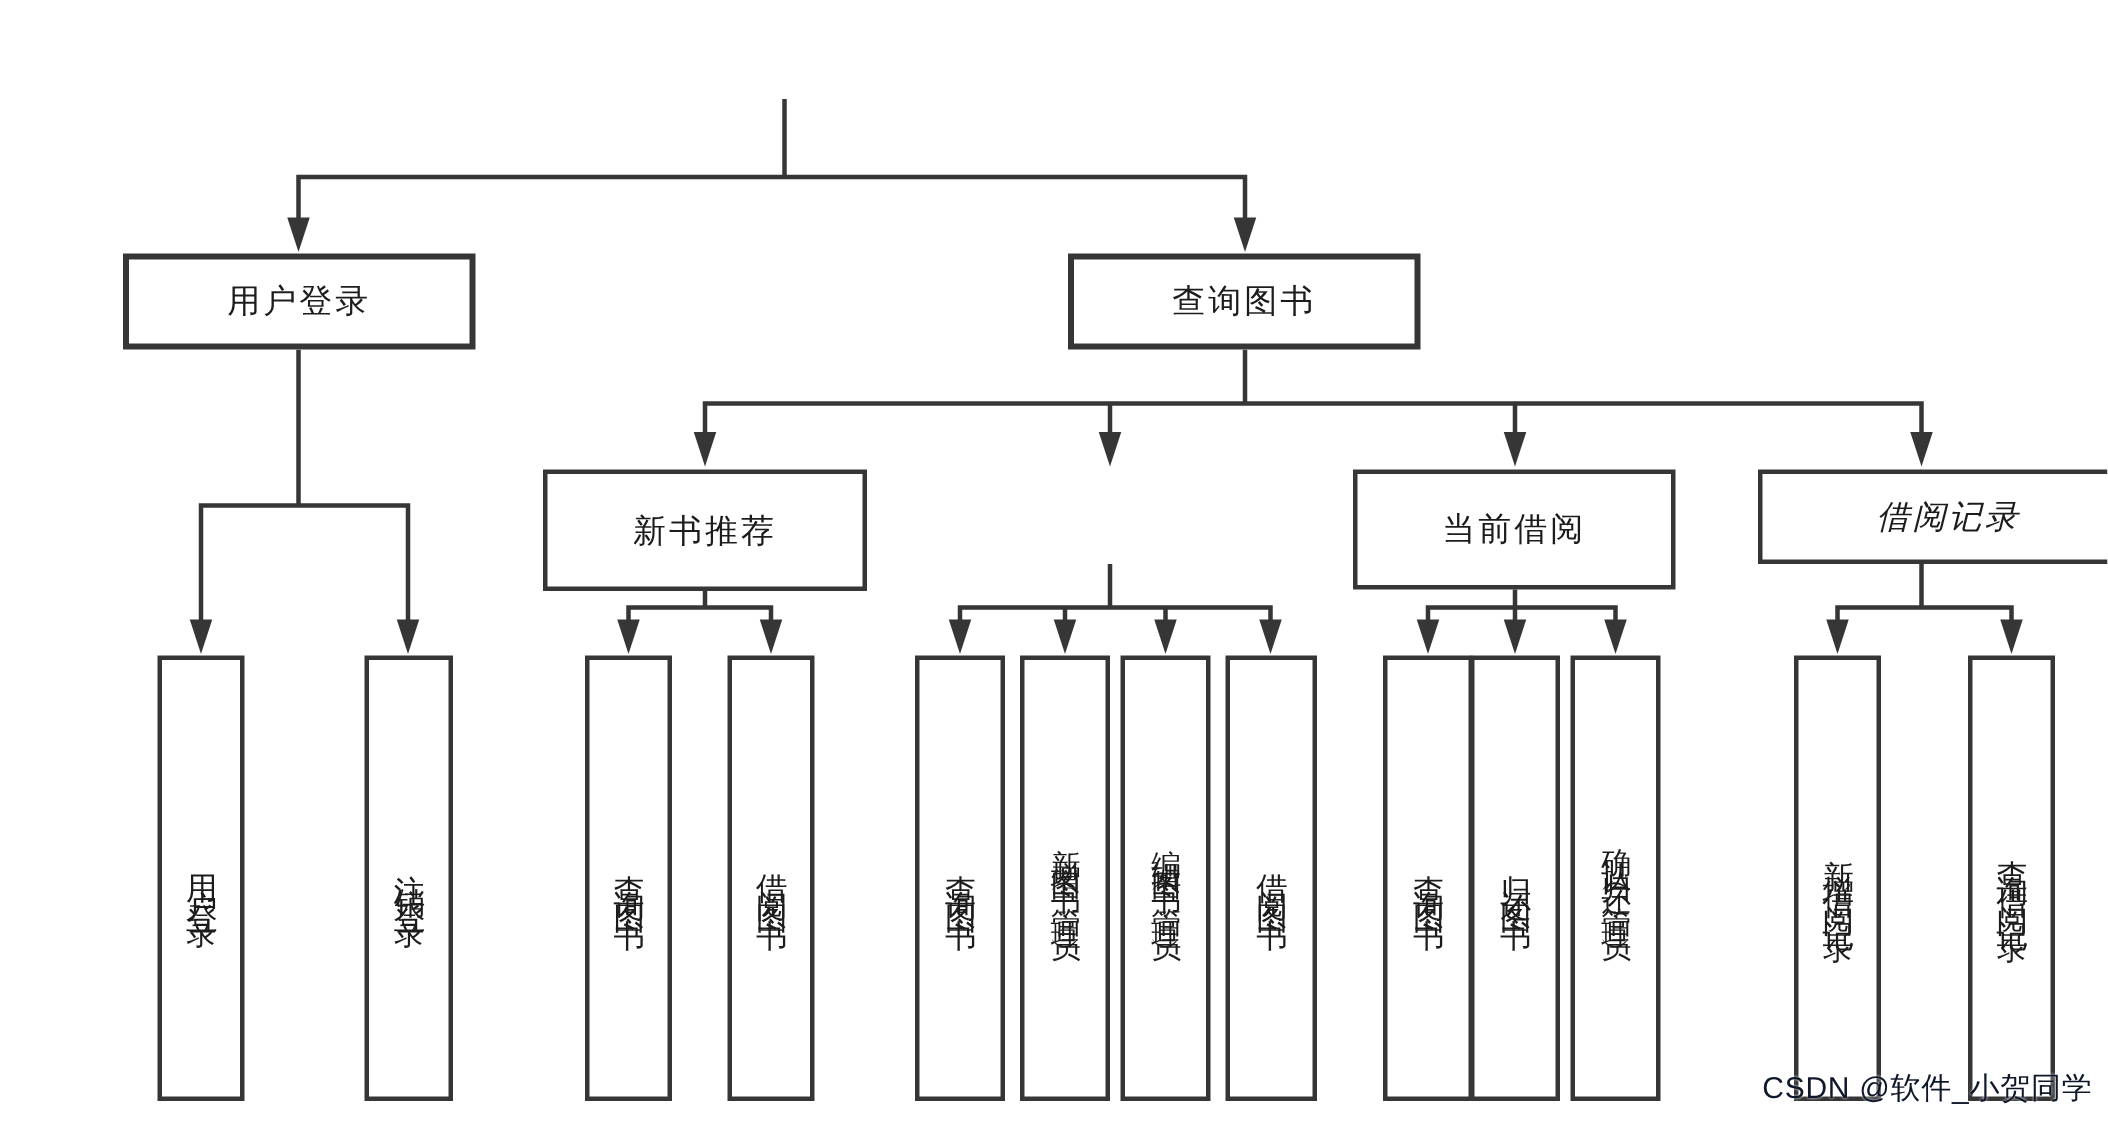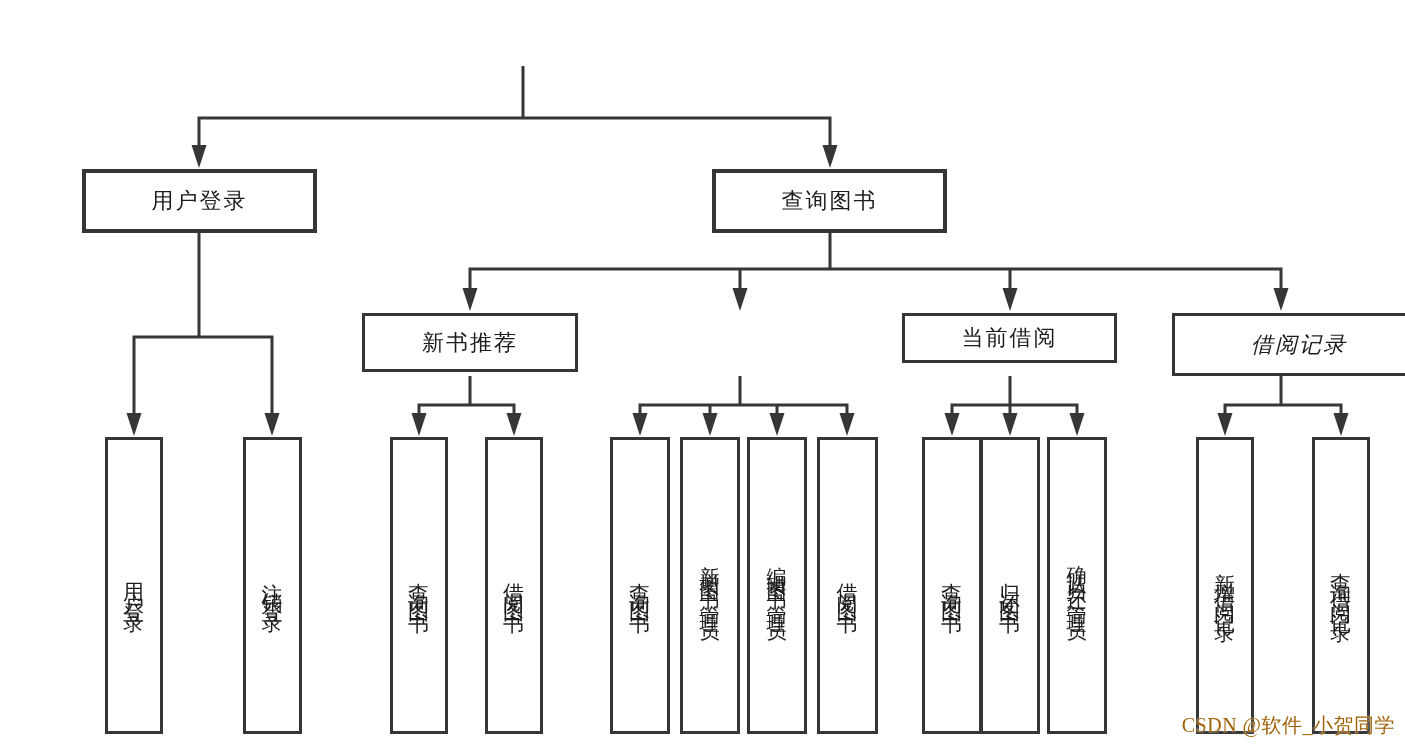--- a/index.html
+++ b/index.html
@@ -30,48 +30,47 @@
     font-size:21px;
     letter-spacing:10px;
     line-height:1.1;
     white-space:nowrap;
   }
   .leaf.long span{letter-spacing:8px;font-size:20px;}
   
   .n-root{left:20px;top:13px;width:1005px;height:55px;}
   .n-l2a{left:82px;top:169px;width:235px;height:64px;}
   .n-l2b{left:712px;top:169px;width:235px;height:64px;}
-  .n-l3a{left:362px;top:313px;width:216px;height:59px;justify-content:center;}
+  .n-l3a{left:362px;top:313px;width:216px;height:81px;justify-content:center;}
   .n-l3b{left:632px;top:313px;width:216px;height:63px;}
-  .n-l3c{left:902px;top:313px;width:215px;height:50px;}
+  .n-l3c{left:902px;top:313px;width:215px;height:80px;}
   .n-l3d{left:1172px;top:313px;width:254px;height:63px;font-style:italic;}
   .lf{top:437px;height:297px;}
   .lf1{left:105px;width:58px;}
   .lf2{left:243px;width:59px;}
   .lf3{left:390px;width:58px;}
   .lf4{left:485px;width:58px;}
   .lf5{left:610px;width:60px;}
   .lf6{left:680px;width:60px;}
   .lf7{left:747px;width:60px;}
   .lf8{left:817px;width:61px;}
   .lf9{left:922px;width:60px;}
   .lf10{left:980px;width:60px;}
   .lf11{left:1047px;width:60px;}
   .lf12{left:1196px;width:58px;}
   .lf13{left:1312px;width:58px;}
   .watermark{
     position:absolute;
     right:10px;top:712px;
     font-size:20px;
     letter-spacing:0.5px;
-    color:#a16207;
+    color:#0f172a;
     text-shadow:0 0 2px #ffffff;
     white-space:nowrap;
     z-index:5;
-    font-family:Liberation Serif, serif;
   }
 </style>
 </head>
 <body>
 
 <div class="stage">
 
   <svg class="wires" viewBox="0 0 1405 747" xmlns="http://www.w3.org/2000/svg" aria-hidden="true">
     <g stroke="#363636" stroke-width="3" fill="none">
 

